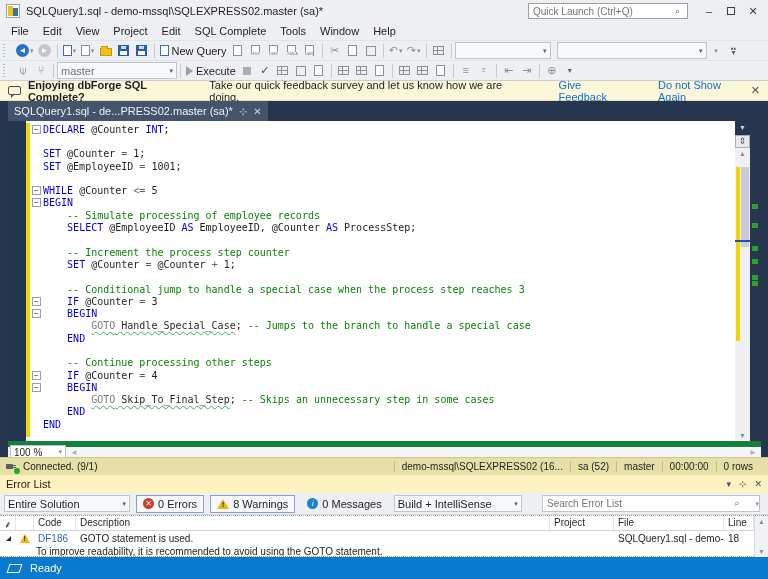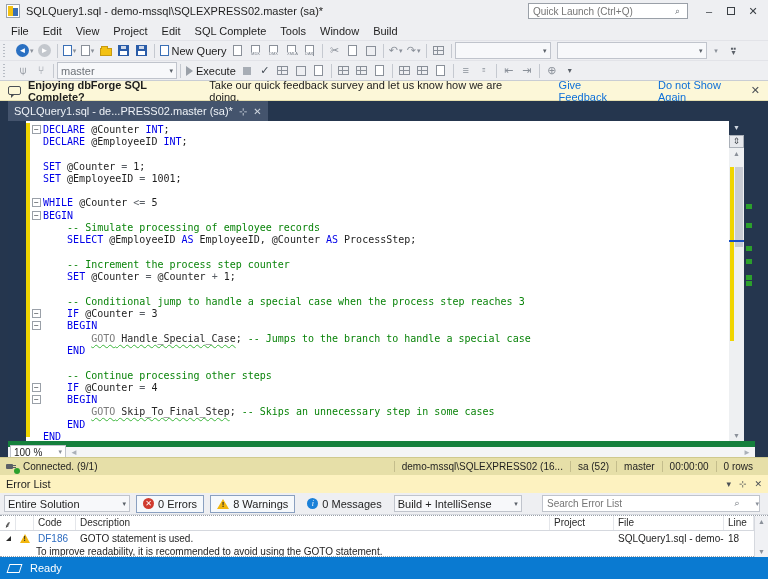--- a/index.html
+++ b/index.html
@@ -51,21 +51,21 @@
 
   
   .notif { height:20px; background:#fcf7d8; border-bottom:1px solid #e6dfb0; display:flex; align-items:center; padding:0 8px; flex:0 0 auto; }
   .bubble { width:13px; height:9px; border:1px solid #4a4f55; border-radius:2px; position:relative; margin-right:7px; }
   .bubble::after { content:""; position:absolute; left:2px; bottom:-4px; border-left:4px solid #4a4f55; border-bottom:4px solid transparent; }
   .notif b { margin-right:4px; }
   .notif .link { color:#0d6fd8; margin-left:26px; }
   .notif .close { margin-left:auto; color:#4a4f55; }
 
   
-  .docarea { flex:0 0 auto; background:#25364e; padding:0 13px 0 8px; }
+  .docarea { flex:0 0 auto; background:#25364e; padding:0 7px 0 8px; }
   .tabstrip { height:20px; display:flex; align-items:flex-end; }
   .tab { height:20px; background:#44546d; color:#eef2f7; display:flex; align-items:center; padding:0 6px; font-size:11px; gap:6px; }
   .tab .pin { font-size:10px; color:#cfd6df; } .tab .x { font-size:10px; color:#cfd6df; }
   .editor-row { display:flex; height:320px; }
   .editor { flex:1; background:#fff; position:relative; overflow:hidden; }
   .sel-margin { position:absolute; left:0; top:0; bottom:0; width:18px; background:#24364f; }
   .chg-bar { position:absolute; left:18px; top:2px; bottom:4px; width:4px; background:#f0d500; }
   .code { position:absolute; left:22px; top:2px; right:0; font-family:"DejaVu Sans Mono","Liberation Mono",monospace; font-size:10px; }
   .line { display:flex; height:12.3px; align-items:center; }
   .fold-cell { width:13px; display:flex; align-items:center; justify-content:center; flex:0 0 auto; }
@@ -161,21 +161,21 @@
 
   <div class="menubar">
       <div class="menu-item">File</div>
       <div class="menu-item">Edit</div>
       <div class="menu-item">View</div>
       <div class="menu-item">Project</div>
       <div class="menu-item">Edit</div>
       <div class="menu-item">SQL Complete</div>
       <div class="menu-item">Tools</div>
       <div class="menu-item">Window</div>
-      <div class="menu-item">Build</div>
+      <div class="menu-item">Help</div>
     </div>
 
   <div class="toolbar tb1">
     <div class="grip"></div>
     <div class="tbtn">
         <span class="navc back">◄</span>
         <span class="dd">▾</span>
       </div>
     <div class="tbtn">
         <span class="navc fwd">►</span>
@@ -358,24 +358,20 @@
     <div class="editor-row">
       <div class="editor">
         <div class="sel-margin"></div>
         <div class="chg-bar"></div>
         <div class="code">
             <div class="line">
               <span class="fold-cell">
                 <span class="fold-box">−</span>
               </span>
               <span class="code-text"><span class="tok-k">DECLARE</span><span class="tok-p"> @Counter </span><span class="tok-k">INT</span><span class="tok-p">;</span></span>
-            </div>
-            <div class="line">
-              <span class="fold-cell"></span>
-              <span class="code-text"><span class="tok-k">DECLARE</span><span class="tok-p"> @EmployeeID </span><span class="tok-k">INT</span><span class="tok-p">;</span></span>
             </div>
             <div class="line">
               <span class="fold-cell"></span>
               <span class="code-text"></span>
             </div>
             <div class="line">
               <span class="fold-cell"></span>
               <span class="code-text"><span class="tok-k">SET</span><span class="tok-p"> @Counter </span><span class="tok-o">=</span><span class="tok-p"> 1;</span></span>
             </div>
             <div class="line">

